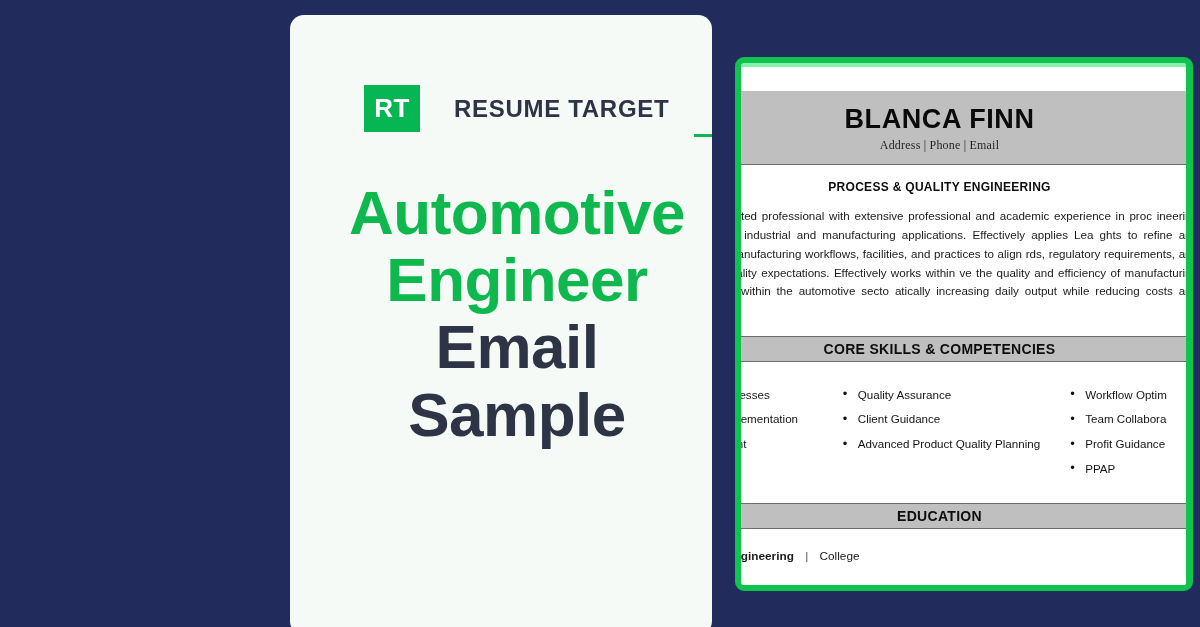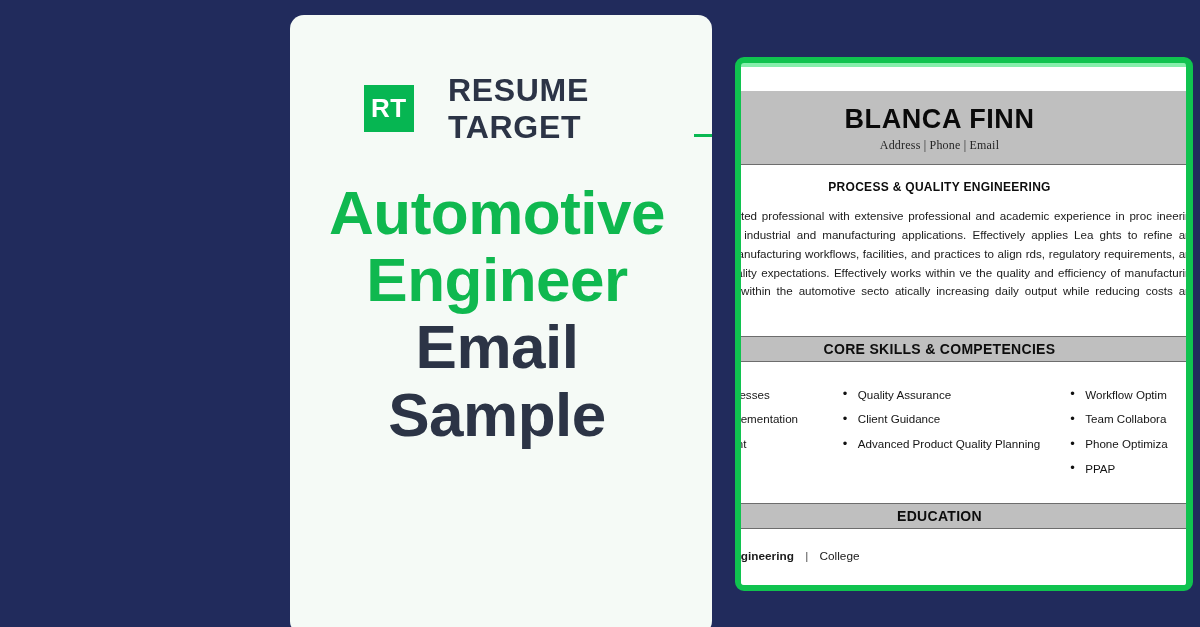--- a/index.html
+++ b/index.html
@@ -39,33 +39,33 @@
     font-size:26px;
     letter-spacing:0.5px;
   }
   #logo-wordmark {
     display:flex; align-items:center;
     padding-left:22px;
   }
   #logo-wordmark span {
     color:#2C3446;
     font-weight:bold;
-    font-size:32px;
+    font-size:24px;
     letter-spacing:0.7px;
   }
   #logo-underline {
     position:absolute;
     left:400px; top:115px;
     width:245px; height:3px;
     background:#09B852;
   }
 
   #headline {
     position:absolute;
-    left:10px; top:158px;
+    left:30px; top:158px;
     width:386px;
     text-align:center;
   }
   .hl-line {
     font-weight:bold;
     font-size:62px;
     line-height:1.02;
     letter-spacing:-0.5px;
   }
   .hl-green { color:#0FB84F; }
@@ -226,21 +226,21 @@
         <ul>
           <li>Quality Assurance</li>
           <li>Client Guidance</li>
           <li>Advanced Product Quality Planning</li>
         </ul>
       </div>
       <div class="skills-col bulleted">
         <ul>
           <li>Workflow Optim</li>
           <li>Team Collabora</li>
-          <li>Phone Optimiza</li>
+          <li>Profit Guidance</li>
           <li>PPAP</li>
         </ul>
       </div>
     </div>
 
     <div class="section-band">EDUCATION</div>
 
     <div id="education">
       <div id="edu-degree">
         <b>anical Engineering</b><span class="sep"> | </span><span>College</span>

